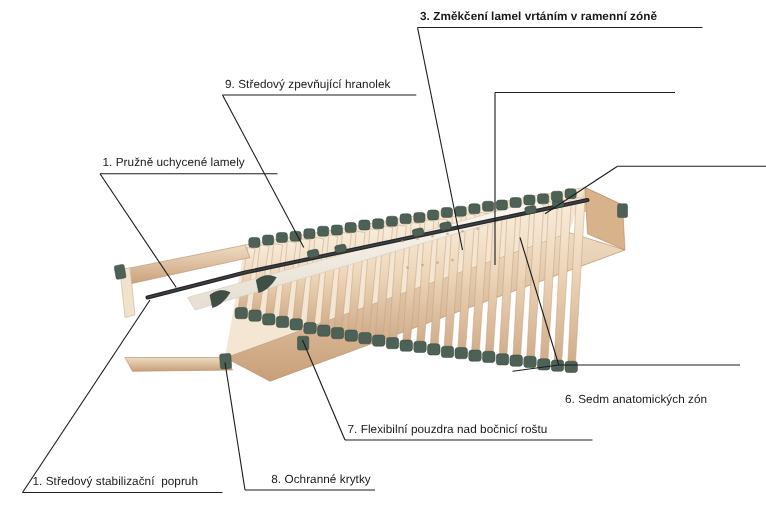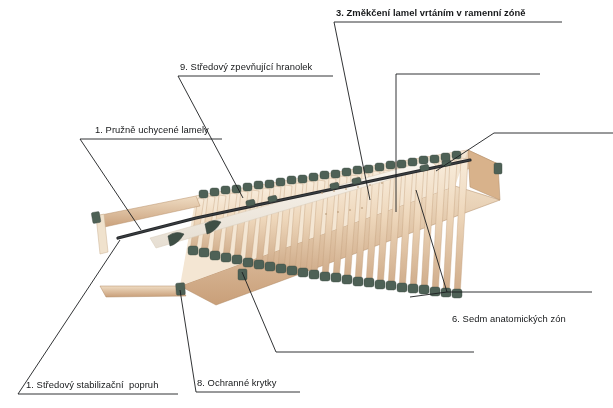--- a/index.html
+++ b/index.html
@@ -234,28 +234,29 @@
       <path d="M276,352 L242,272"></path>
 
       <path d="M196,392 L300,392"></path>
       <path d="M196,392 L180,290"></path>
 
       <path d="M18,394 L178,394"></path>
       <path d="M18,394 L120,240"></path>
     </g>
   </svg>
 
-  <div class="label" style="left:82px; top:124px;margin-left:13px;">1. Pružně uchycené lamely</div>
+  <div class="label" style="left:82px; top:124px;">1. Pružně uchycené lamely</div>
 
   <div class="label" style="left:180px; top:61px;">9. Středový zpevňující hranolek</div>
 
   <div class="label" style="left:336px; top:7px;font-weight:bold;">3. Změkčení lamel vrtáním v ramenní zóně</div>
 
 
 
   <div class="label" style="left:452px; top:277px;margin-top:36px;">6. Sedm anatomických zón</div>
 
-
-  <div class="label" style="left:197px; top:377px;">8. Ochranné krytky</div>
+  <div class="label" style="left:278px; top:337px;">7. Flexibilní pouzdra nad bočnicí roštu</div>
+
+  <div class="label" style="left:217px; top:377px;">8. Ochranné krytky</div>
 
   <div class="label" style="left:26px; top:379px;">1. Středový stabilizační  popruh</div>
 
 </div>
 
 </body></html>

